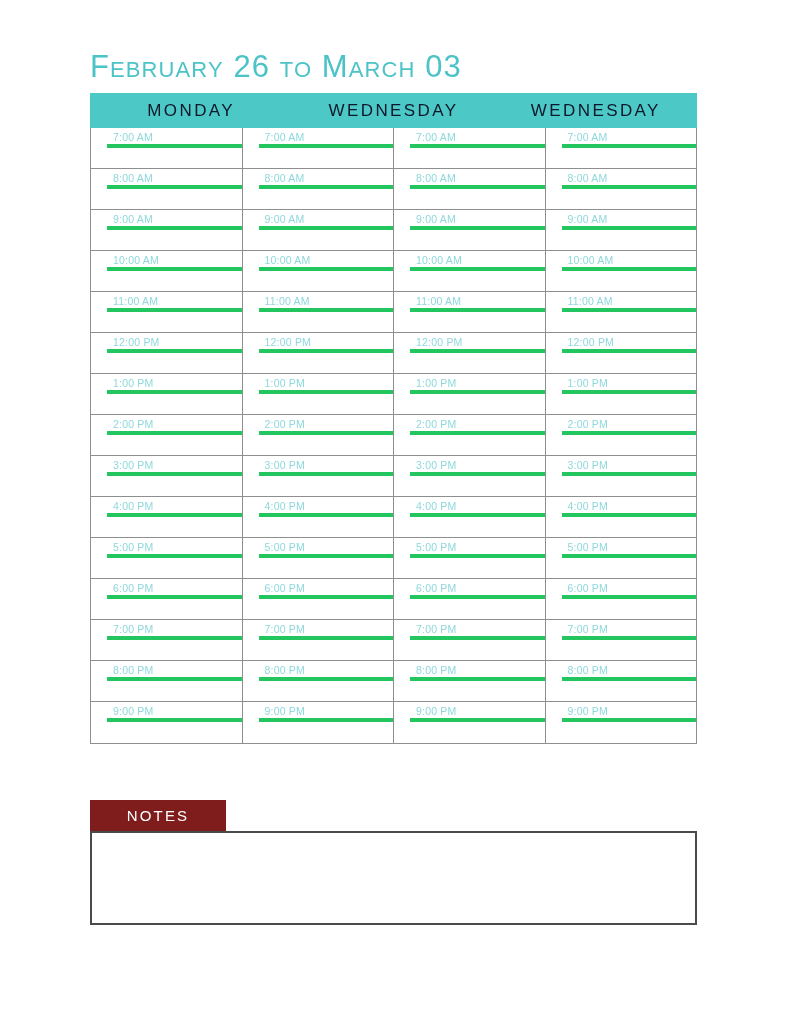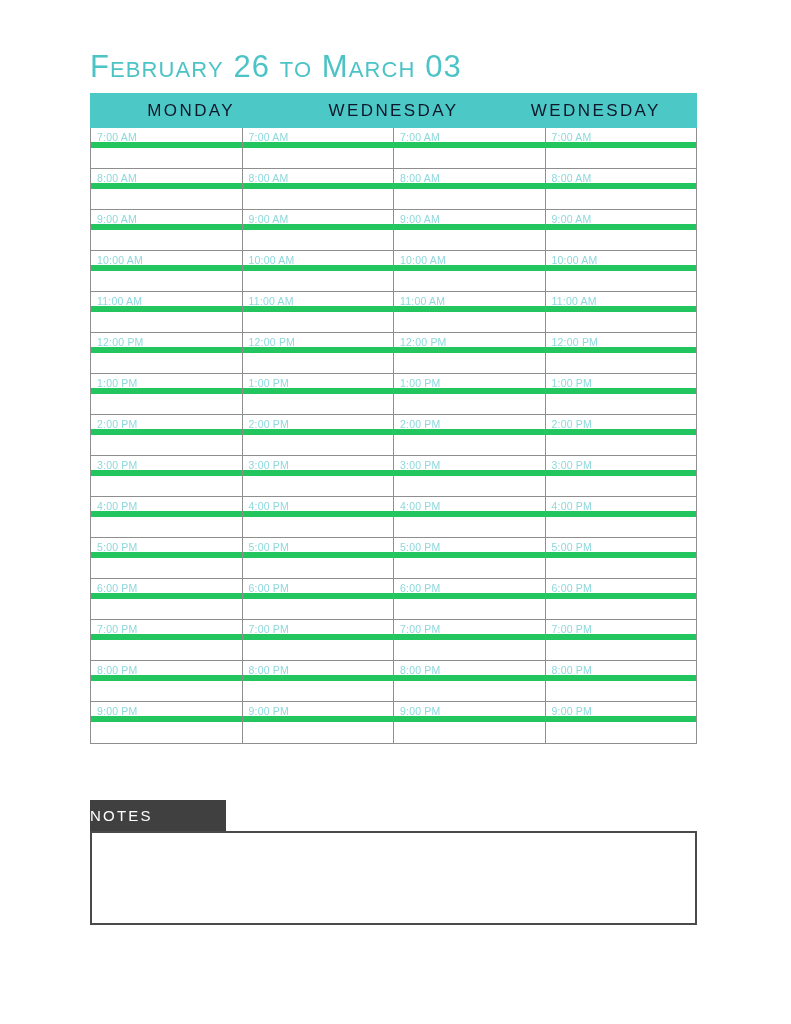--- a/index.html
+++ b/index.html
@@ -78,23 +78,24 @@
     flex: 1 1 0;
     border-right: 1px solid #8e8e8e;
     box-sizing: border-box;
   }
   .hour-block .col:last-child {
     border-right: none;
   }
 
   .slot-label {
     height: 20px;
-    border-bottom: 6px solid #22c55e;
+    border-bottom: 4px solid #22c55e;
     box-sizing: border-box;
     position: relative;
+    margin-left: 16px;
   }
   .slot-label span {
     position: absolute;
     left: 6px;
     top: 3px;
     color: #8ed8dc;
     font-size: 10.5px;
     line-height: 12px;
     letter-spacing: 0.2px;
     white-space: nowrap;
@@ -108,25 +109,25 @@
     border-bottom: none;
   }
 
   
   .notes-tab {
     position: absolute;
     left: 90px;
     top: 800px;
     width: 136px;
     height: 31px;
-    background: #404040;
+    background: #7f1d1d;
     color: #ffffff;
     font-size: 15px;
     line-height: 31px;
-    text-align: left;
+    text-align: center;
     letter-spacing: 2.2px;
     box-sizing: border-box;
   }
   .notes-box {
     position: absolute;
     left: 90px;
     top: 831px;
     width: 607px;
     height: 94px;
     border: 2px solid #4a4a4a;

